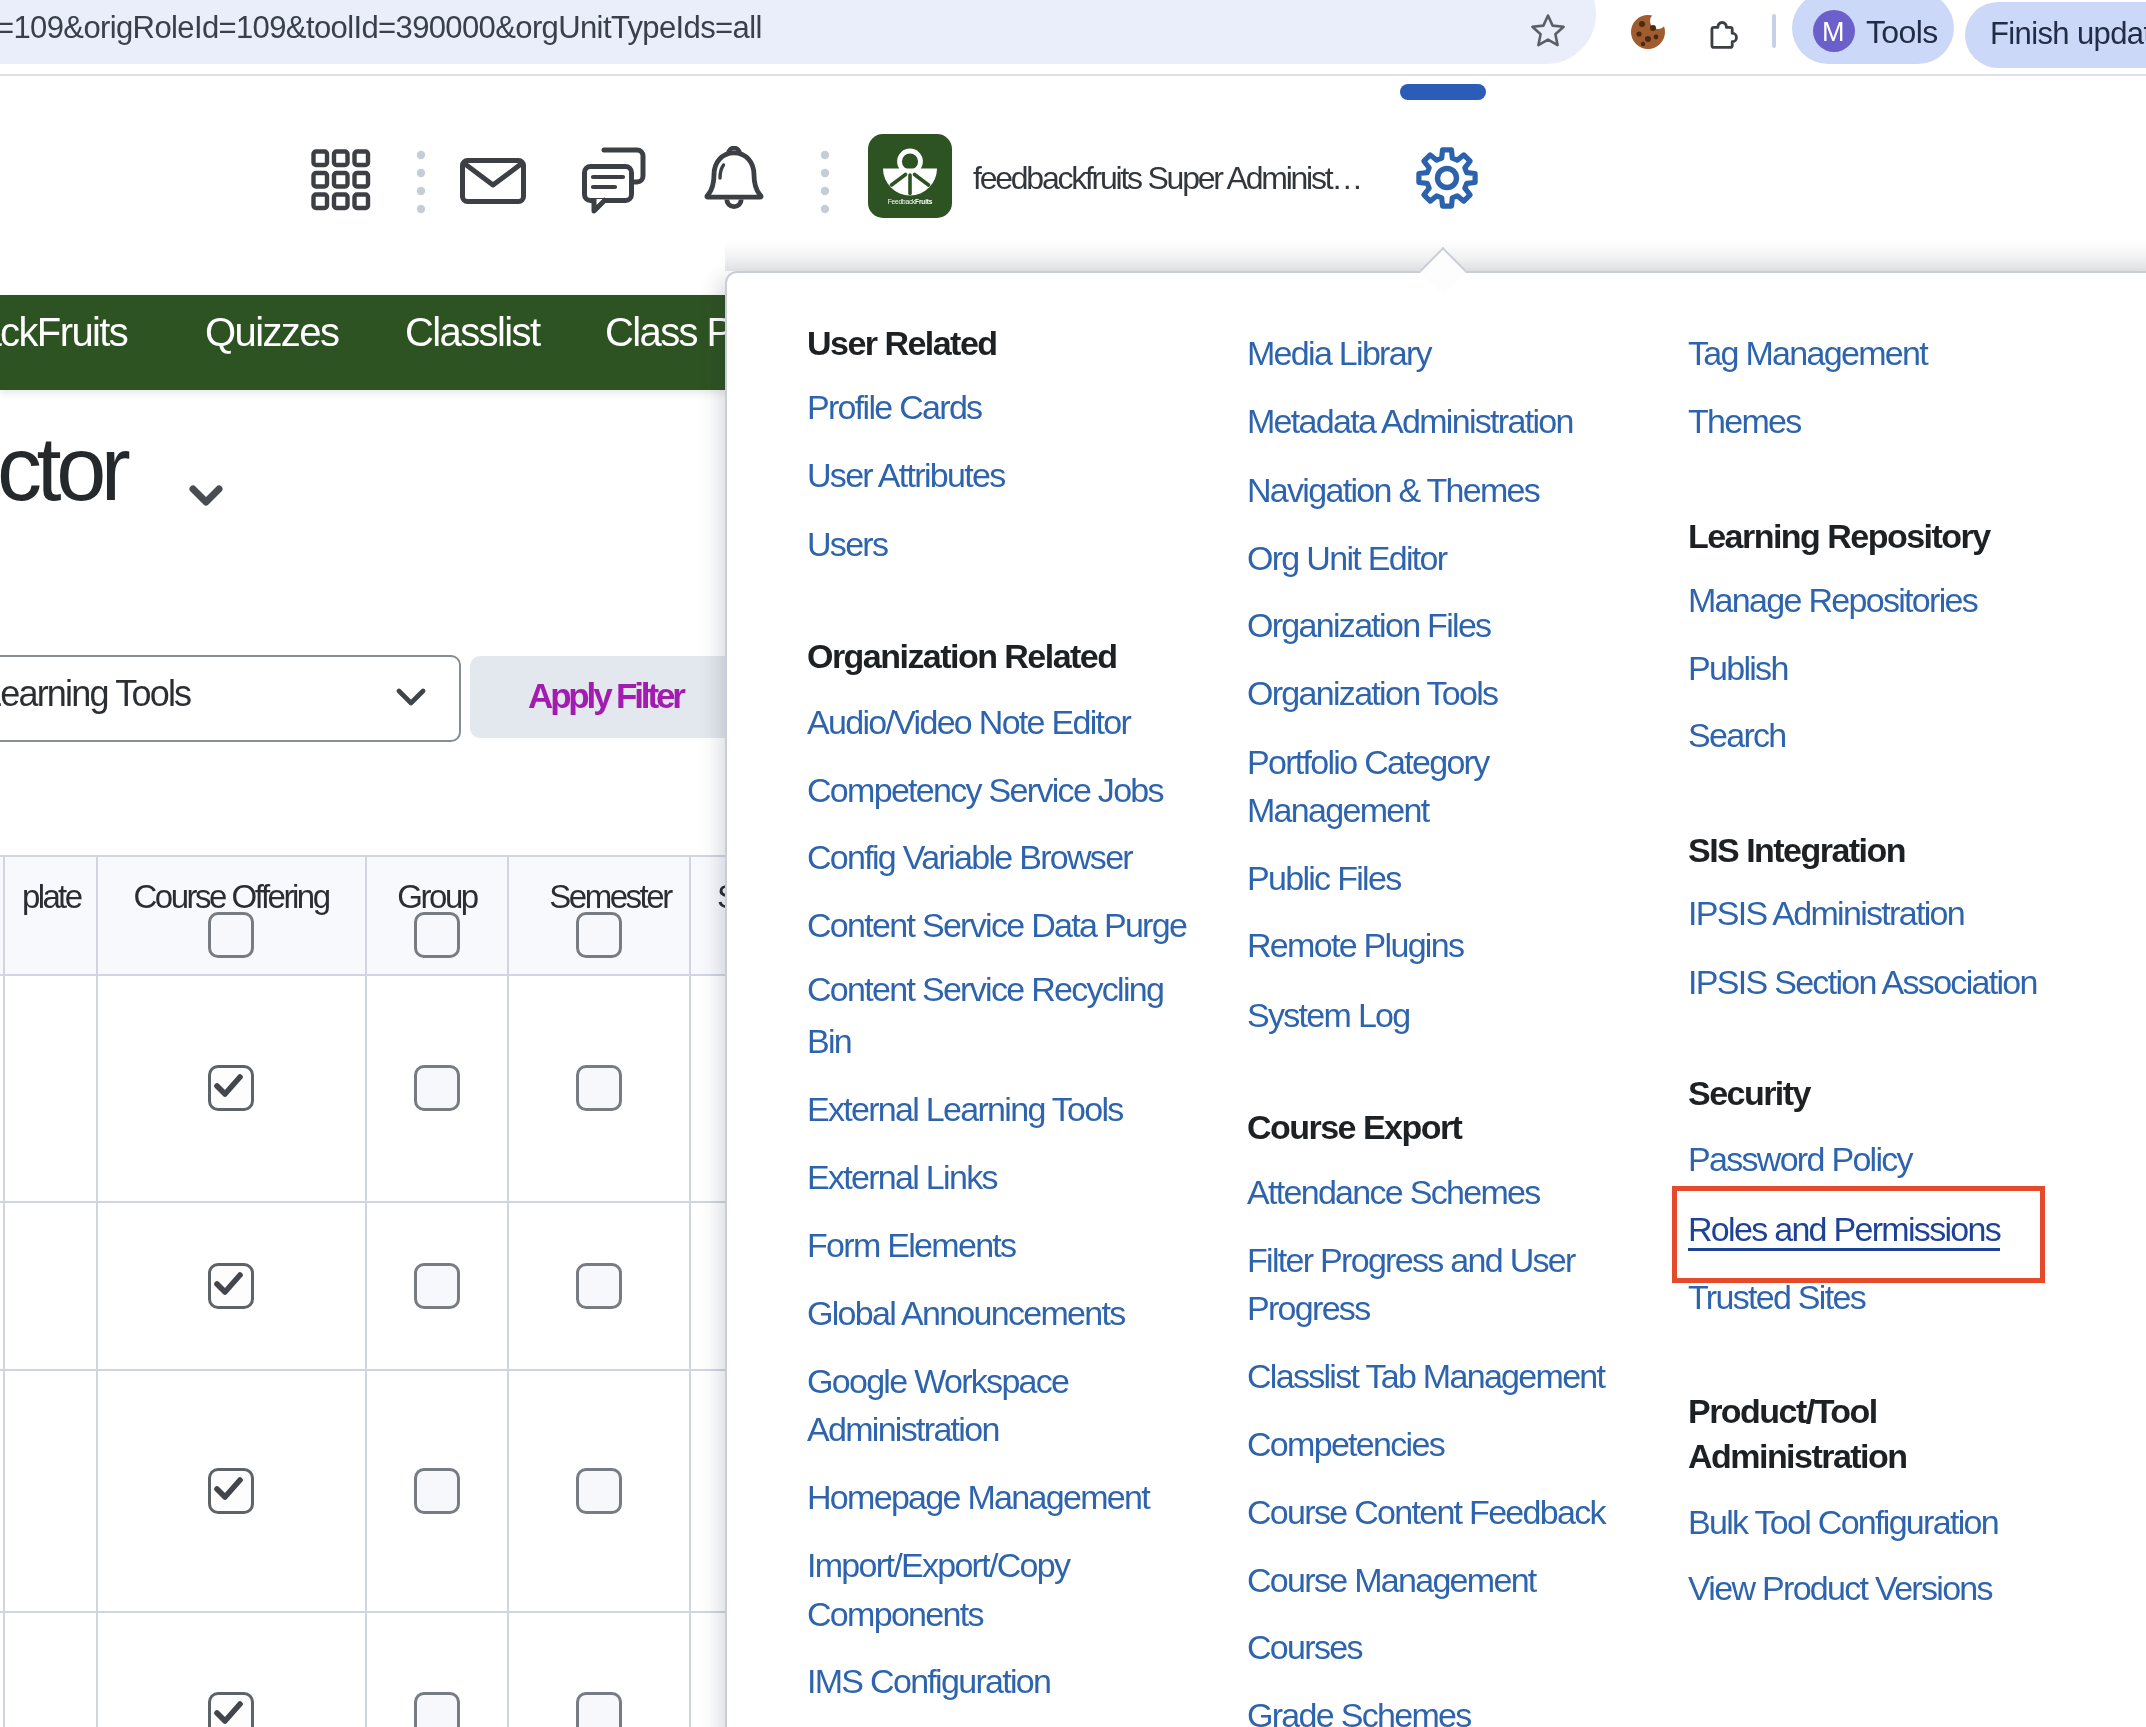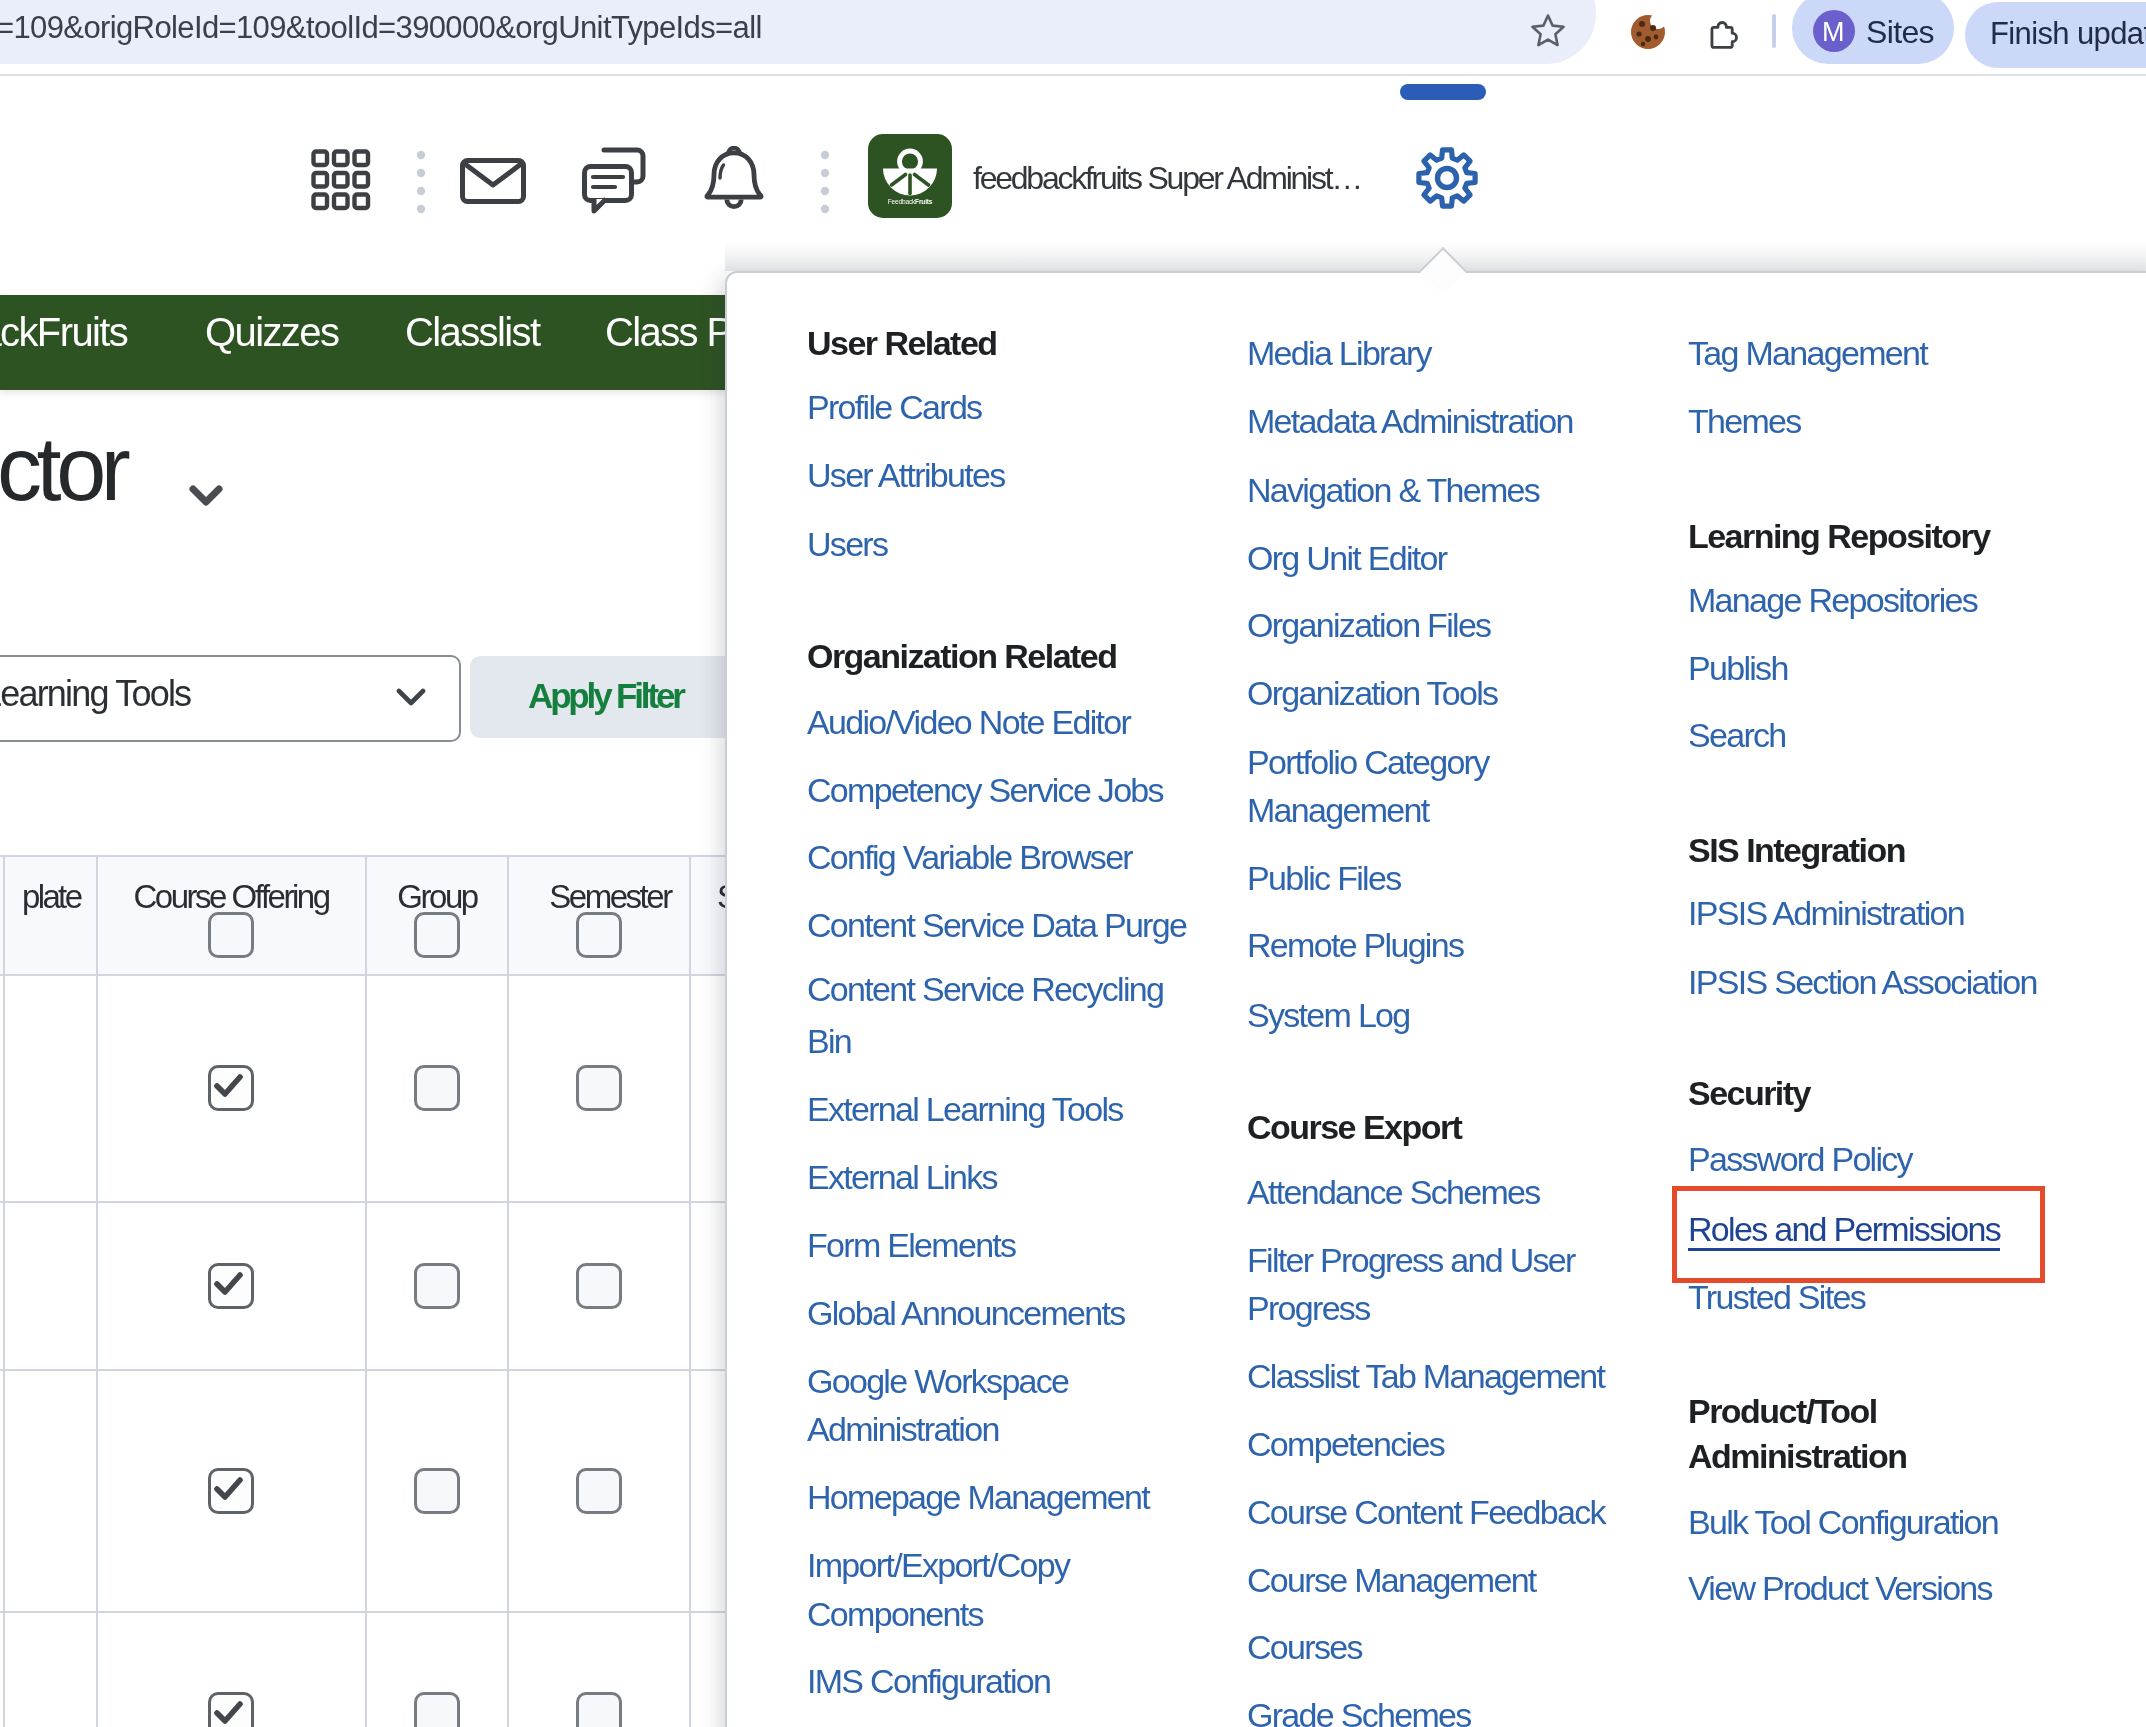--- a/index.html
+++ b/index.html
@@ -29,21 +29,21 @@
 <circle cx="27" cy="24" r="2.4" fill="#4a2a12"></circle>
 <circle cx="14" cy="31" r="2.2" fill="#4a2a12"></circle>
 </svg>
 <svg class="abs" style="left:1702px;top:12px;" width="38" height="38" viewBox="0 0 42 42" fill="none">
 <path d="M17.6 17 A4.7 4.7 0 1 1 26.9 17 H31.2 Q33.4 17 33.4 19.2 V23.4 A4.7 4.7 0 1 1 33.4 32.8 V37 Q33.4 39.2 31.2 39.2 H13.2 Q11 39.2 11 37 V19.2 Q11 17 13.2 17 Z" stroke="#3b4045" stroke-width="3.1" stroke-linejoin="round"></path>
   </svg>
 <div class="abs" style="left:1772px;top:14px;width:4px;height:34px;border-radius:2px;background:#c5d0ea;"></div>
 <div class="abs" style="left:1792px;top:-8px;width:162px;height:72px;border-radius:40px;background:#ccd8f7;"></div>
 <div class="abs" style="left:1813px;top:10px;width:42px;height:42px;border-radius:50%;background:#6b60cb;"></div>
 <div class="txt" style="left:1822px;top:17px;font-size:27px;color:#ffffff;letter-spacing:0;">M</div>
-<div class="txt" style="left:1866px;top:14px;font-size:32px;color:#222c47;letter-spacing:-0.02em;">Sites</div>
+<div class="txt" style="left:1866px;top:14px;font-size:32px;color:#222c47;letter-spacing:-0.02em;">Tools</div>
 <div class="abs" style="left:1965px;top:2px;width:240px;height:66px;border-radius:34px;background:#ccd8f7;"></div>
 <div class="txt" style="left:1990px;top:16px;font-size:31px;color:#222c47;letter-spacing:-0.02em;">Finish update</div>
 <div class="abs" style="left:0;top:74px;width:2146px;height:2px;background:#dde0e4;"></div>
 <div class="abs" style="left:1400px;top:84px;width:86px;height:16px;border-radius:9px;background:#2a5cb8;"></div>
 <svg class="abs" style="left:311px;top:149px;" width="60" height="62" viewBox="0 0 60 62">
     <rect x="2.5" y="2.5" width="13.5" height="13.5" rx="2.5" stroke="#3c4045" stroke-width="4.4" fill="none"></rect>
     <rect x="23.0" y="2.5" width="13.5" height="13.5" rx="2.5" stroke="#3c4045" stroke-width="4.4" fill="none"></rect>
     <rect x="43.5" y="2.5" width="13.5" height="13.5" rx="2.5" stroke="#3c4045" stroke-width="4.4" fill="none"></rect>
     <rect x="2.5" y="24.0" width="13.5" height="13.5" rx="2.5" stroke="#3c4045" stroke-width="4.4" fill="none"></rect>
     <rect x="23.0" y="24.0" width="13.5" height="13.5" rx="2.5" stroke="#3c4045" stroke-width="4.4" fill="none"></rect>
@@ -104,21 +104,21 @@
 <div class="txt" style="left:-3px;top:418px;font-size:90px;letter-spacing:-0.06em;color:#26292c;">ctor</div>
 <svg class="abs" style="left:189px;top:484px;" width="34" height="24" viewBox="0 0 34 24" fill="none">
 <path d="M4 5 L17 18 L30 5" stroke="#494d52" stroke-width="7" stroke-linecap="round" stroke-linejoin="round"></path>
   </svg>
 <div class="abs" style="left:-60px;top:655px;width:517px;height:83px;background:#fff;border:2px solid #878d95;border-radius:10px;"></div>
 <div class="txt" style="left:-18px;top:673px;font-size:36px;letter-spacing:-0.05em;color:#2b2f33;">Learning Tools</div>
 <svg class="abs" style="left:396px;top:688px;" width="30" height="20" viewBox="0 0 30 20" fill="none">
 <path d="M3 3 L15 15 L27 3" stroke="#3f4449" stroke-width="4.6" stroke-linecap="round" stroke-linejoin="round"></path>
   </svg>
 <div class="abs" style="left:470px;top:656px;width:330px;height:82px;background:#e3e7ee;border-radius:10px;"></div>
-<div class="txt" style="left:528px;top:676px;font-size:35px;letter-spacing:-0.09em;color:#15803d;font-weight:bold;">Apply Filter</div>
+<div class="txt" style="left:528px;top:676px;font-size:35px;letter-spacing:-0.09em;color:#a21caf;font-weight:bold;">Apply Filter</div>
 <div class="abs" style="left:0;top:856px;width:725px;height:119px;background:#f8f9fd;"></div>
 <div class="hline" style="left:0;top:855px;width:725px;"></div>
 <div class="hline" style="left:0;top:974px;width:725px;"></div>
 <div class="hline" style="left:0;top:1201px;width:725px;"></div>
 <div class="hline" style="left:0;top:1369px;width:725px;"></div>
 <div class="hline" style="left:0;top:1611px;width:725px;"></div>
 <div class="vline" style="left:3px;top:855px;height:872px;"></div>
 <div class="vline" style="left:96px;top:855px;height:872px;"></div>
 <div class="vline" style="left:365px;top:855px;height:872px;"></div>
 <div class="vline" style="left:507px;top:855px;height:872px;"></div>

